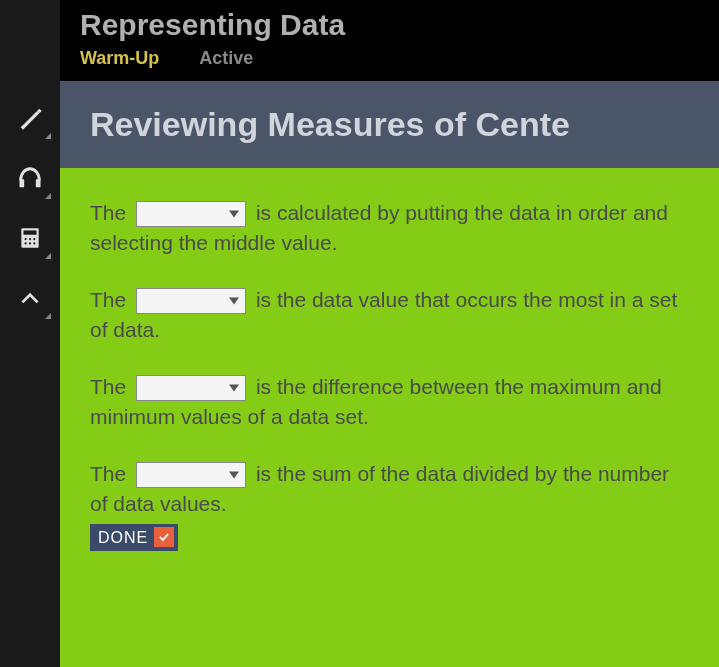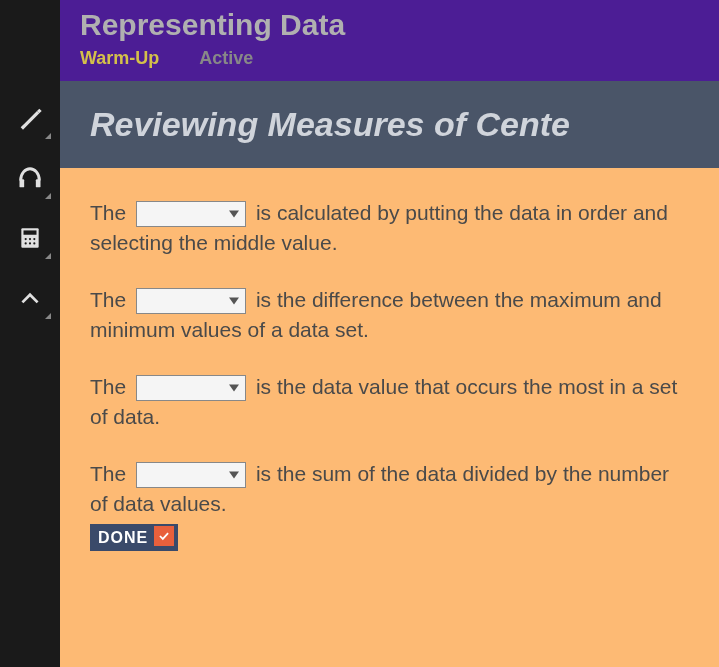--- a/index.html
+++ b/index.html
@@ -44,21 +44,21 @@
       border-left: 6px solid transparent;
       border-bottom: 6px solid #888;
     }
     .main {
       flex: 1;
       display: flex;
       flex-direction: column;
     }
     .header {
       padding: 8px 20px 12px 20px;
-      background: #4c1d95;
+      background: #000000;
     }
     .lesson-title {
       color: #b0b0b0;
       font-size: 30px;
       font-weight: bold;
       margin-bottom: 6px;
     }
     .tabs {
       display: flex;
     }
@@ -70,30 +70,29 @@
     .tab-active {
       color: #d4c04a;
     }
     .tab-inactive {
       color: #888;
       margin-left: 40px;
     }
     .section-header {
       background: #4a5568;
       padding: 24px 30px;
-      font-style: italic;
     }
     .section-title {
       color: #d0d4db;
       font-size: 34px;
       font-weight: bold;
       white-space: nowrap;
     }
     .content {
-      background: #fdba74;
+      background: #84cc16;
       flex: 1;
       padding: 30px 30px 30px 30px;
     }
     .question-block {
       margin-bottom: 26px;
       font-size: 21px;
       color: #555;
       line-height: 1.45;
     }
     .question-block .text-prefix,
@@ -118,23 +117,24 @@
       top: 50%;
       transform: translateY(-50%);
       width: 0;
       height: 0;
       border-left: 5px solid transparent;
       border-right: 5px solid transparent;
       border-top: 7px solid #555;
     }
     .done-badge {
       display: inline-flex;
+      align-items: center;
       background: #3a4a6a;
       color: #fff;
-      font-weight: bold;
+      font-weight: normal;
       font-size: 16px;
       padding: 2px 4px 2px 8px;
       letter-spacing: 1px;
       margin-top: 4px;
     }
     .done-check {
       display: inline-flex;
       align-items: center;
       justify-content: center;
       background: #e8603c;
@@ -200,27 +200,27 @@
 
     <div class="question-block">
       <span class="text-prefix">The</span>
       <span class="dropdown"></span>
       <span class="text-suffix">is calculated by putting the data in order and selecting the middle value.</span>
     </div>
 
     <div class="question-block">
       <span class="text-prefix">The</span>
       <span class="dropdown"></span>
+      <span class="text-suffix">is the data value that occurs the most in a set of data.</span>
+    </div>
+
+    <div class="question-block">
+      <span class="text-prefix">The</span>
+      <span class="dropdown"></span>
       <span class="text-suffix">is the difference between the maximum and minimum values of a data set.</span>
-    </div>
-
-    <div class="question-block">
-      <span class="text-prefix">The</span>
-      <span class="dropdown"></span>
-      <span class="text-suffix">is the data value that occurs the most in a set of data.</span>
     </div>
 
     <div class="question-block">
       <span class="text-prefix">The</span>
       <span class="dropdown"></span>
       <span class="text-suffix">is the sum of the data divided by the number of data values.</span>
       <br>
       <span class="done-badge">
         <span>DONE</span>
         <span class="done-check">

